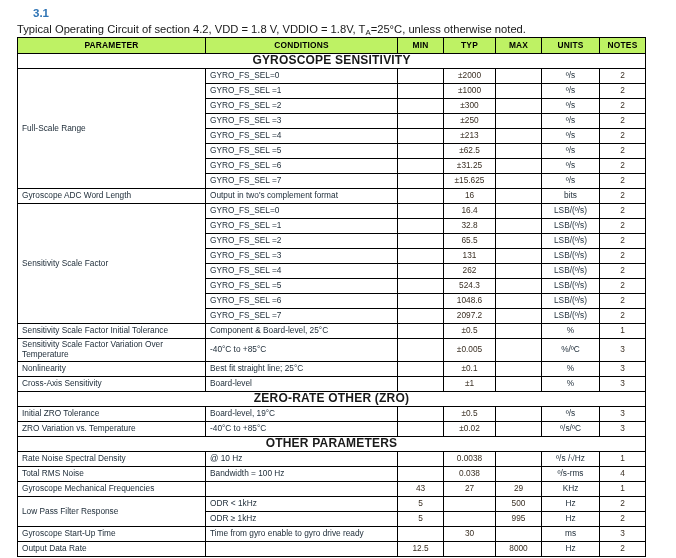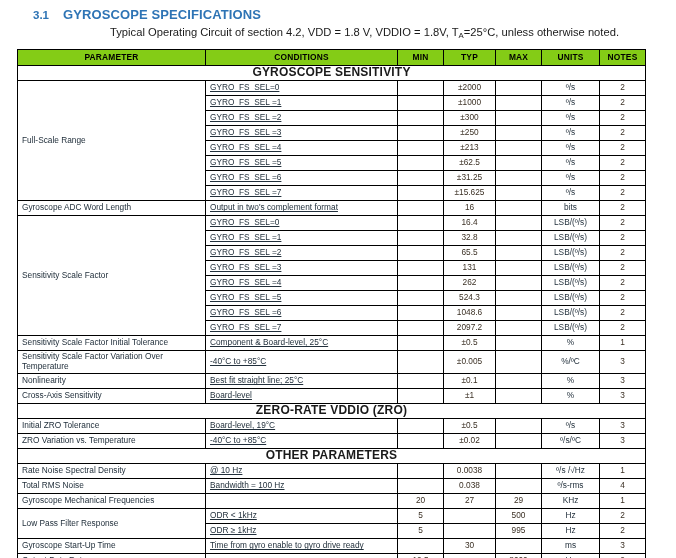--- a/index.html
+++ b/index.html
@@ -35,23 +35,22 @@
     width: 30px;
     flex: 0 0 30px;
   }
   .sec-title {
     font-size: 13px;
     letter-spacing: 0.1px;
   }
   .sec-sub {
     font-size: 11.2px;
     color: #1a1a1a;
-    margin: 0 0 10px 0;
+    margin: 0 0 1px 0;
     line-height: 1.25;
-    text-align: right;
   }
   .sec-sub sub {
     font-size: 7.8px;
     vertical-align: baseline;
     position: relative;
     top: 2px;
   }
 
   
   table.spec {
@@ -62,36 +61,35 @@
   }
   table.spec td, table.spec th {
     border: 1px solid #000000;
     padding: 0 4px;
     font-size: 8.3px;
     line-height: 1.15;
     vertical-align: middle;
     overflow: hidden;
   }
   table.spec th {
-    background: #84cc16;
+    background: #bef264;
     font-weight: bold;
     text-align: center;
     height: 15px;
     font-size: 8.4px;
     letter-spacing: 0.2px;
     color: #000;
   }
   td.param {
     text-align: left;
     color: #22303c;
   }
   td.cond {
     text-align: left;
     color: #22303c;
-    text-decoration: underline;
   }
   td.num {
     text-align: center;
     color: #3a2f23;
   }
   td.units {
     text-align: center;
     color: #22303c;
   }
   td.notes {
@@ -123,21 +121,20 @@
   col.c-units  { width: 58px; }
   col.c-notes  { width: 46px; }
 </style>
 </head>
 <body>
 
 <div class="page">
 
   <div class="sec-head">
     <span class="sec-num">3.1</span>
-    <span class="sec-title">GYROSCOPE SPECIFICATIONS</span>
   </div>
 
   <div class="sec-sub">
     <span>Typical Operating Circuit of section 4.2, VDD = 1.8 V, VDDIO = 1.8V, T</span><sub>A</sub><span>=25°C, unless otherwise noted.</span>
   </div>
 
   <table class="spec">
     <colgroup>
       <col class="c-param">
         <col class="c-cond">
@@ -331,21 +328,21 @@
         <tr class="data">
           <td class="param vmid">Cross-Axis Sensitivity</td>
           <td class="cond">Board-level</td>
           <td class="num"></td>
           <td class="num">±1</td>
           <td class="num"></td>
           <td class="units">%</td>
           <td class="notes">3</td>
         </tr>
         <tr class="section">
-          <td colspan="7">ZERO-RATE VDDIO (ZRO)</td>
+          <td colspan="7">ZERO-RATE OTHER (ZRO)</td>
         </tr>
         <tr class="data">
           <td class="param vmid">Initial ZRO Tolerance</td>
           <td class="cond">Board-level, 19°C</td>
           <td class="num"></td>
           <td class="num">±0.5</td>
           <td class="num"></td>
           <td class="units">º/s</td>
           <td class="notes">3</td>
         </tr>
@@ -375,21 +372,21 @@
           <td class="cond">Bandwidth = 100 Hz</td>
           <td class="num"></td>
           <td class="num">0.038</td>
           <td class="num"></td>
           <td class="units">º/s-rms</td>
           <td class="notes">4</td>
         </tr>
         <tr class="data">
           <td class="param vmid">Gyroscope Mechanical Frequencies</td>
           <td class="cond"></td>
-          <td class="num">20</td>
+          <td class="num">43</td>
           <td class="num">27</td>
           <td class="num">29</td>
           <td class="units">KHz</td>
           <td class="notes">1</td>
         </tr>
         <tr class="data">
           <td class="param vmid" rowspan="2">Low Pass Filter Response</td>
           <td class="cond">ODR &lt; 1kHz</td>
           <td class="num">5</td>
           <td class="num"></td>

